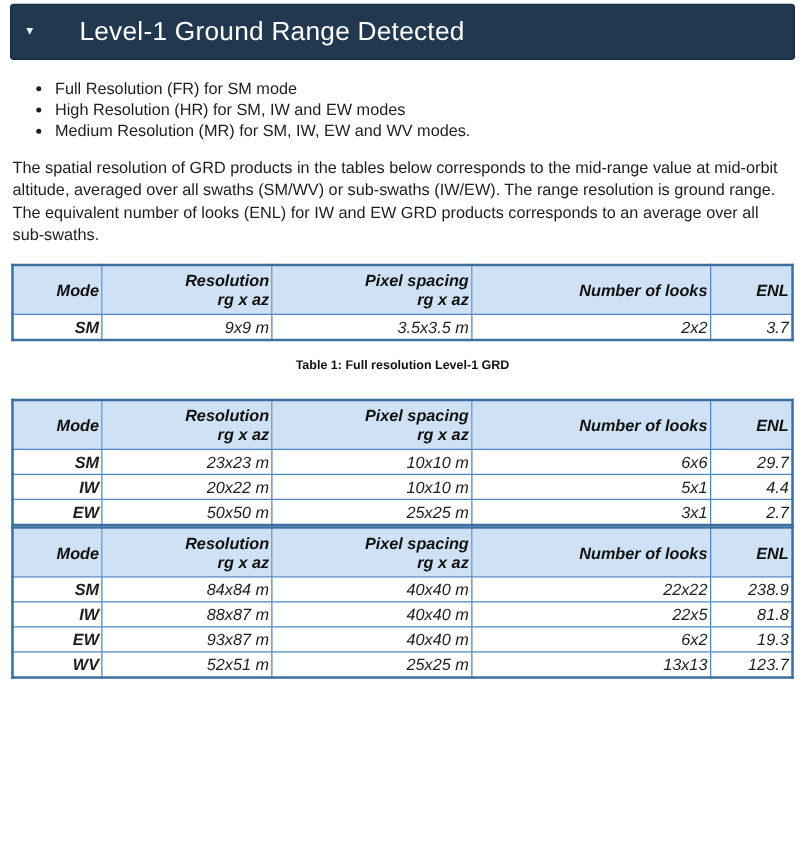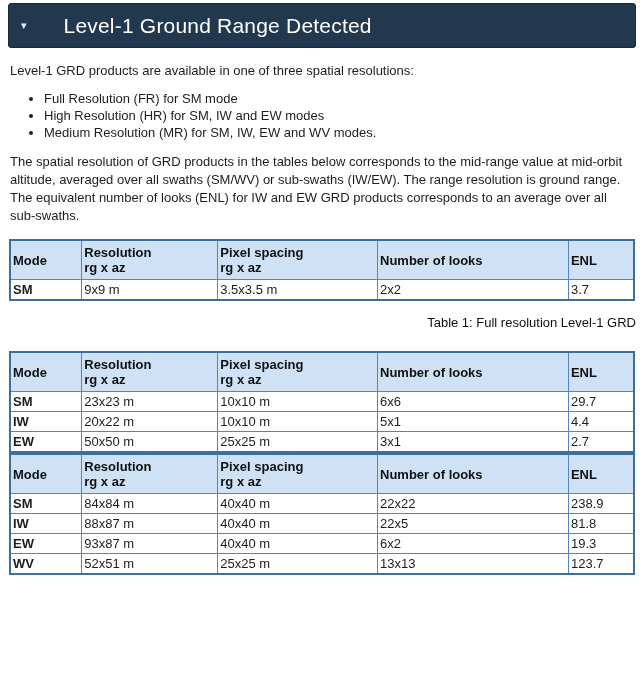--- a/index.html
+++ b/index.html
@@ -48,62 +48,62 @@
   
   table.grd {
     width: 626px;
     margin: 0 auto;
     border-collapse: collapse;
     table-layout: fixed;
     border: 2px solid #3c6e9f;
   }
   table.grd th, table.grd td {
     border: 1px solid #5186c2;
-    text-align: left;
+    text-align: right;
     vertical-align: middle;
     font-size: 13px;
     overflow: hidden;
+    font-style: italic;
   }
   table.grd th {
     background: #cfe2f5;
     font-weight: bold;
     white-space: pre-line;
     padding: 4px 2px;
     line-height: 15px;
     height: 38px;
     color: #111;
   }
   table.grd td { background: #ffffff; height: 17px; padding: 2px; }
   table.grd td.mode { font-weight: bold; }
 
   col.c-mode  { width: 11.5%; }
   col.c-res   { width: 21.8%; }
   col.c-pix   { width: 25.6%; }
   col.c-looks { width: 30.6%; }
   col.c-enl   { width: 10.5%; }
 
   .caption {
-    text-align: right;
-    font-weight: normal;
-    font-size: 13px;
+    text-align: center;
+    font-weight: bold;
+    font-size: 10px;
     color: #101010;
     margin: 14px 0 21px 0;
   }
 </style>
 </head>
 <body>
 
 <div class="page">
 
   <div class="section-bar">
     <span class="caret">▾</span>
     <span class="section-title">Level-1 Ground Range Detected</span>
   </div>
 
-  <p class="intro">Level-1 GRD products are available in one of three spatial resolutions:</p>
 
   <ul class="res-list">
     <li>Full Resolution (FR) for SM mode</li>
     <li>High Resolution (HR) for SM, IW and EW modes</li>
     <li>Medium Resolution (MR) for SM, IW, EW and WV modes.</li>
   </ul>
 
   <p class="description">The spatial resolution of GRD products in the tables below corresponds to the mid-range value at mid-orbit altitude, averaged over all swaths (SM/WV) or sub-swaths (IW/EW). The range resolution is ground range. The equivalent number of looks (ENL) for IW and EW GRD products corresponds to an average over all sub-swaths.</p>
 
   <table class="grd">

